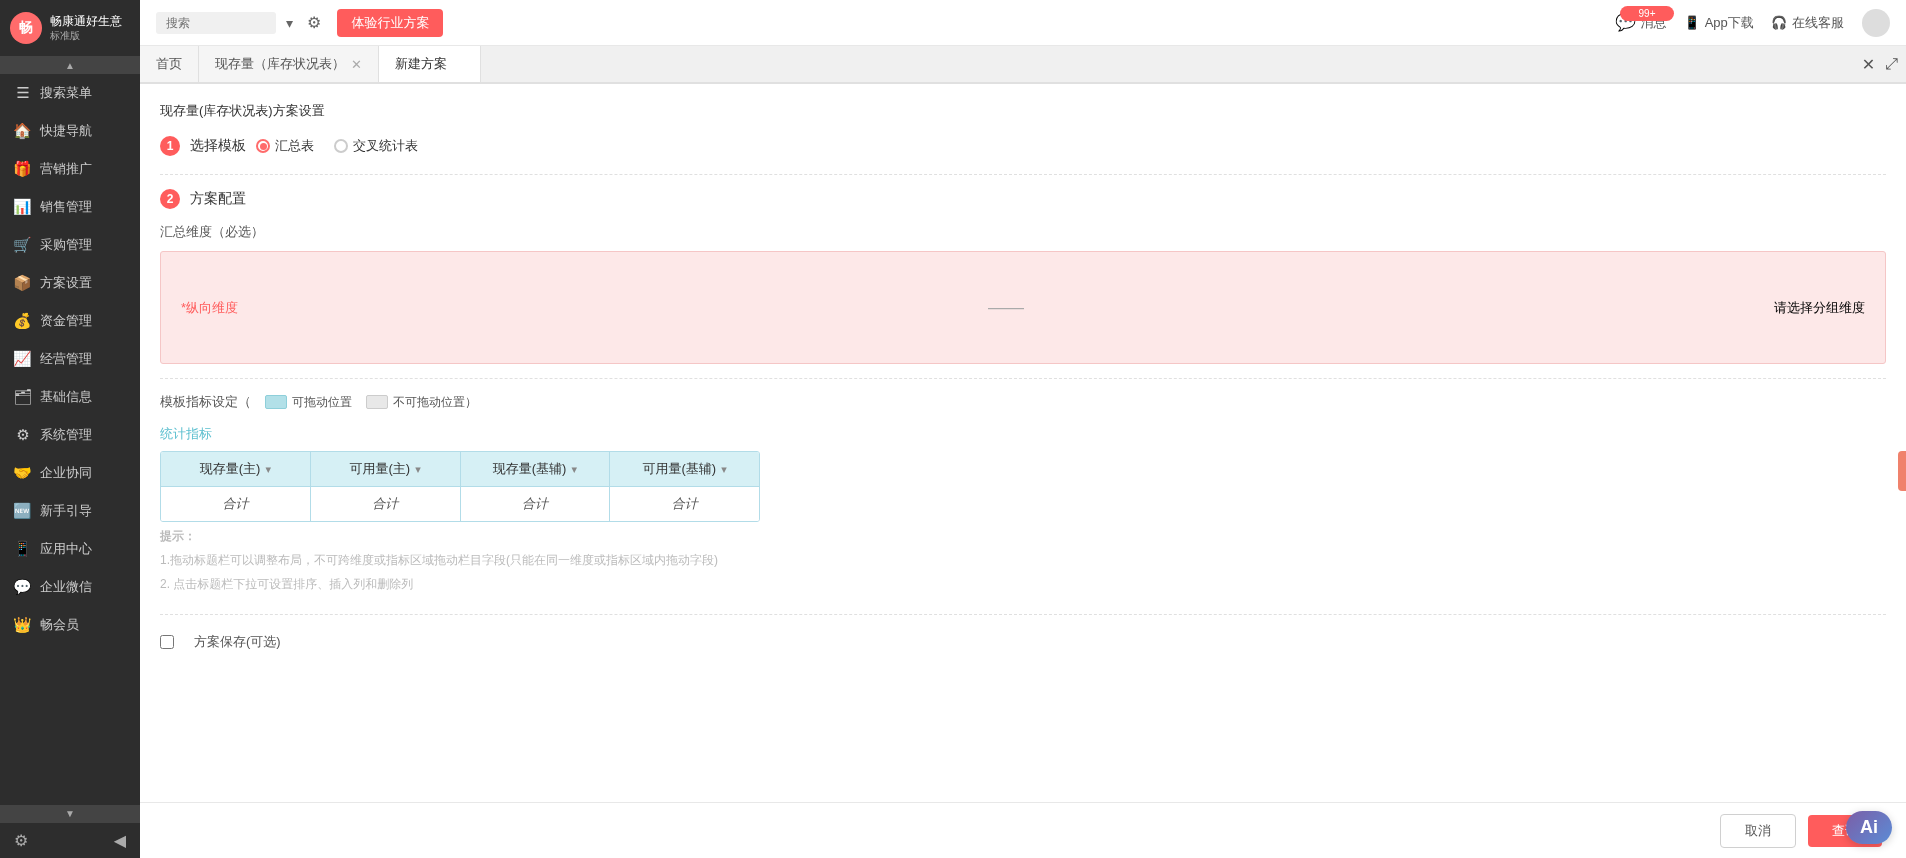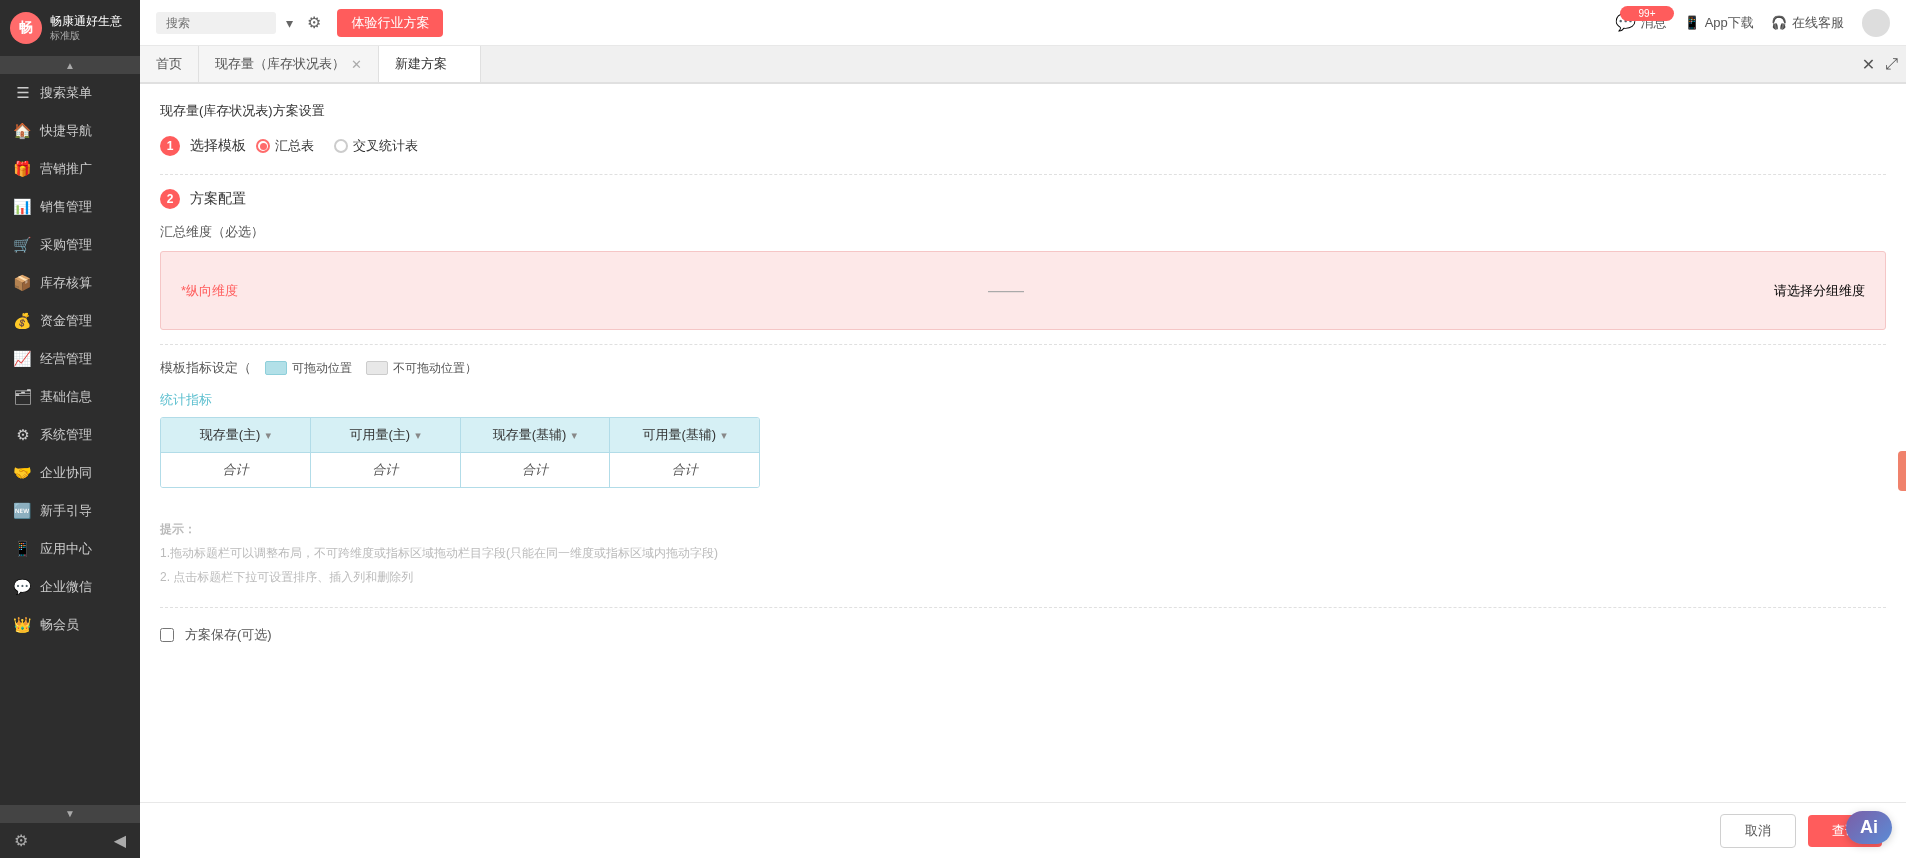--- a/index.html
+++ b/index.html
@@ -134,21 +134,21 @@
     .radio-circle.checked::after {
       content: ''; width: 7px; height: 7px; border-radius: 50%; background: #ff6b6b;
     }
 
     .divider { border: none; border-top: 1px dashed #e0e0e0; margin: 14px 0; }
 
     
     .sub-label { font-size: 13px; color: #555; margin-bottom: 10px; }
     .dimension-box {
       background: #fde8e8; border: 1px solid #f5c6c6;
-      border-radius: 3px; padding: 28px 20px; margin-bottom: 14px;
+      border-radius: 3px; padding: 45px 20px; margin-bottom: 14px;
       display: flex; align-items: center; gap: 16px;
     }
     .dim-required { color: #ff5c5c; font-size: 13px; }
     .dim-arrow { color: #aaa; font-size: 18px; flex: 1; text-align: center; }
     .dim-placeholder { color: #000000; font-size: 13px; }
 
     
     .indicator-setting-row {
       display: flex; align-items: center; gap: 14px; margin-bottom: 14px; font-size: 13px; color: #555;
     }
@@ -169,25 +169,25 @@
     .stats-col:last-child { border-right: none; }
     .stats-col .chevron { color: #888; font-size: 11px; cursor: pointer; }
     .stats-table-row { display: flex; border-top: 1px solid #b2dce8; background: #fff; }
     .stats-cell {
       flex: 1; display: flex; align-items: center; justify-content: center;
       padding: 8px 10px; border-right: 1px solid #b2dce8; font-size: 13px; color: #555; font-style: italic;
     }
     .stats-cell:last-child { border-right: none; }
 
     
-    .tips { margin-top: 29px; color: #bbb; font-size: 12px; line-height: 2; }
+    .tips { margin-top: 2px; color: #bbb; font-size: 12px; line-height: 2; }
     .tips-title { font-weight: bold; display: inline; }
 
     
-    .save-row { display: flex; align-items: center; gap: 11px; margin-top: 18px; font-size: 13px; color: #555; }
+    .save-row { display: flex; align-items: center; gap: 20px; margin-top: 18px; font-size: 13px; color: #555; }
     .checkbox { width: 14px; height: 14px; border: 1px solid #ccc; cursor: pointer; }
 
     
     .footer-bar {
       position: absolute; bottom: 0; right: 0; left: 0;
       background: #fff; border-top: 1px solid #e8e8e8;
       height: 56px; display: flex; align-items: center; justify-content: flex-end;
       padding: 0 24px; gap: 12px;
     }
     .btn-cancel {
@@ -248,21 +248,21 @@
       <div class="sidebar-item">
         <span class="icon">📊</span>
         <span>销售管理</span>
       </div>
       <div class="sidebar-item">
         <span class="icon">🛒</span>
         <span>采购管理</span>
       </div>
       <div class="sidebar-item">
         <span class="icon">📦</span>
-        <span>库存核算</span>
+        <span>方案设置</span>
       </div>
       <div class="sidebar-item">
         <span class="icon">💰</span>
         <span>资金管理</span>
       </div>
       <div class="sidebar-item">
         <span class="icon">📈</span>
         <span>经营管理</span>
       </div>
       <div class="sidebar-item">

